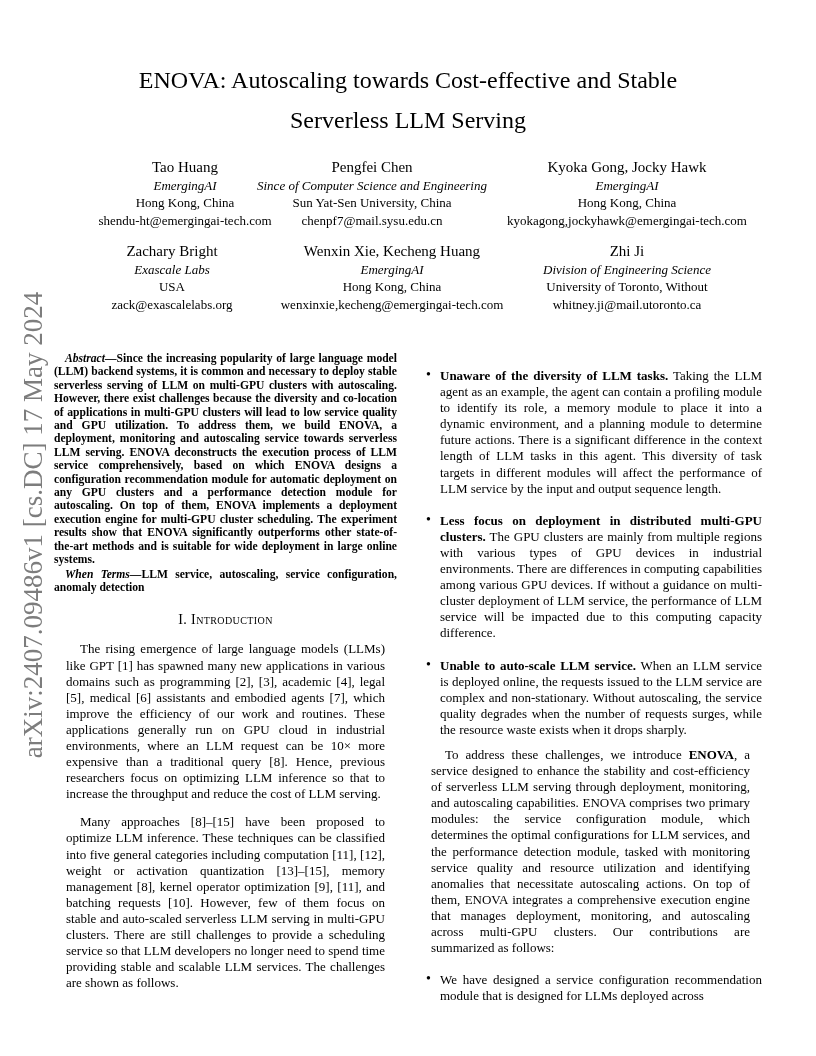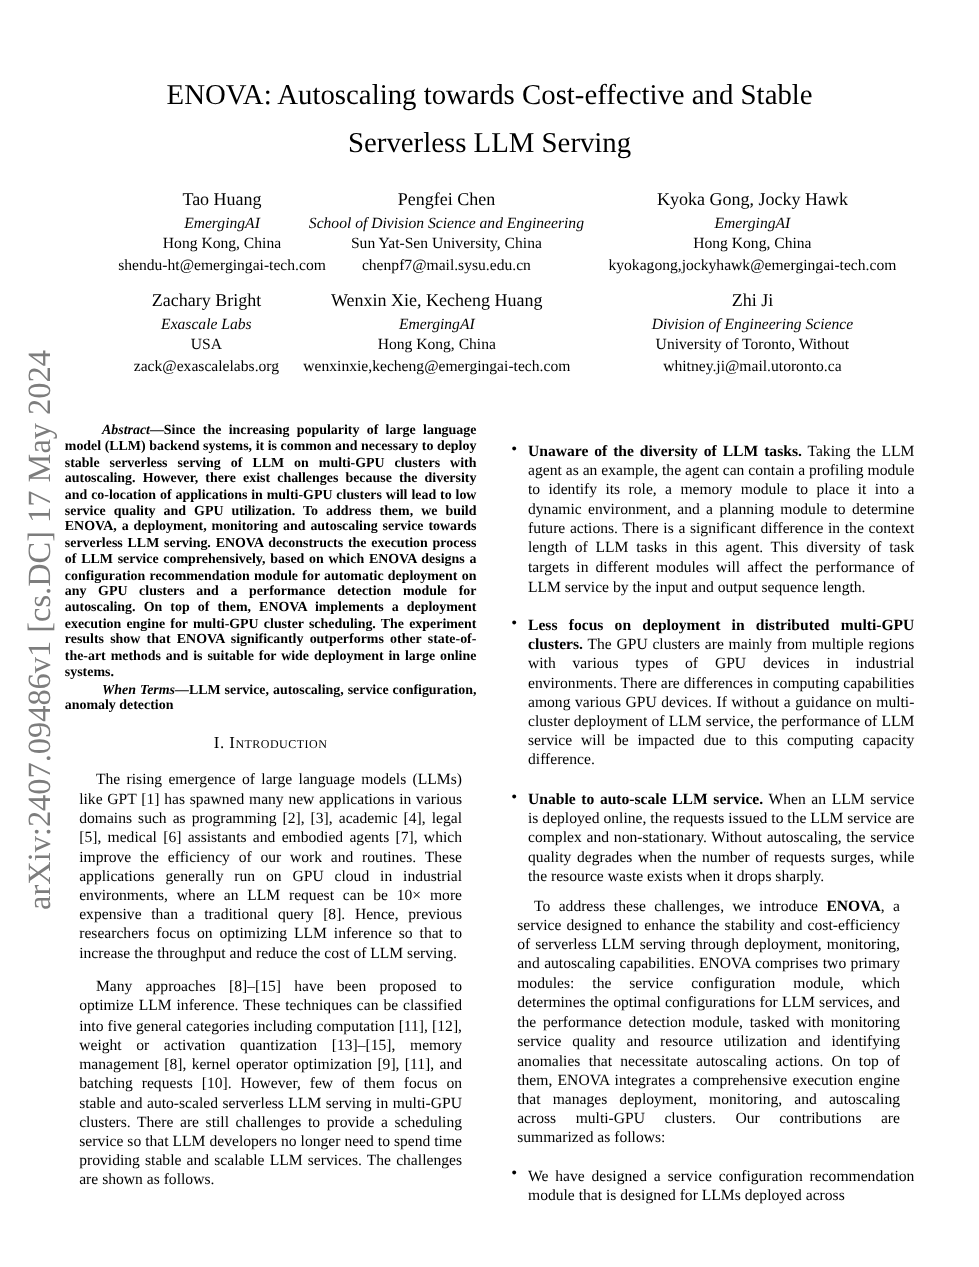--- a/index.html
+++ b/index.html
@@ -46,35 +46,35 @@
     white-space: nowrap;
   }
   .author .name  { font-size: 15px; }
   .author .affil { font-style: italic; }
   .row1 { top: 159px; }
   .row2 { top: 243px; }
   .a1 { left: 185px; }
   .a2 { left: 372px; }
   .a3 { left: 627px; }
   .a4 { left: 172px; }
-  .a5 { left: 364px; }
+  .a5 { left: 392px; }
   .a6 { left: 627px; }
 
   .col { position: absolute; top: 352px; width: 343px; font-size: 13px; line-height: 16.1px; text-align: justify; }
   .col-left  { left: 54px; }
   .col-right { left: 419px; }
 
   .abstract, .index-terms {
     font-weight: bold;
     font-size: 11.6px;
     line-height: 13.4px;
     text-indent: 11px;
     margin: 0;
   }
-  .abstract .lead, .index-terms .lead { font-style: italic; margin-left: 20px; }
+  .abstract .lead, .index-terms .lead { font-style: italic; }
   .index-terms { margin-top: 1px; }
 
   .section-heading {
     text-align: center;
     font-size: 14px;
     font-weight: normal;
     margin: 18px 0 13px 0;
     text-indent: 0;
     font-variant: small-caps;
     letter-spacing: 0.4px;
@@ -98,21 +98,21 @@
   <h1 class="paper-title">ENOVA: Autoscaling towards Cost-effective and Stable Serverless LLM Serving</h1>
 
   <div class="author row1 a1">
     <div class="name">Tao Huang</div>
     <div class="affil">EmergingAI</div>
     <div class="loc">Hong Kong, China</div>
     <div class="email">shendu-ht@emergingai-tech.com</div>
   </div>
   <div class="author row1 a2">
     <div class="name">Pengfei Chen</div>
-    <div class="affil">School of Division Science and Engineering</div>
+    <div class="affil">Since of Computer Science and Engineering</div>
     <div class="loc">Sun Yat-Sen University, China</div>
     <div class="email">chenpf7@mail.sysu.edu.cn</div>
   </div>
   <div class="author row1 a3">
     <div class="name">Kyoka Gong, Jocky Hawk</div>
     <div class="affil">EmergingAI</div>
     <div class="loc">Hong Kong, China</div>
     <div class="email">kyokagong,jockyhawk@emergingai-tech.com</div>
   </div>
   <div class="author row2 a4">

